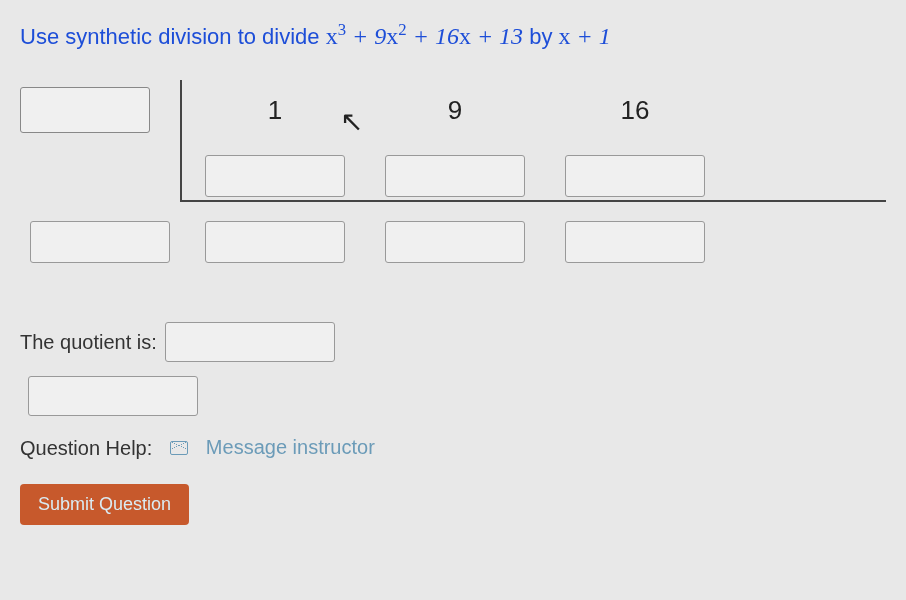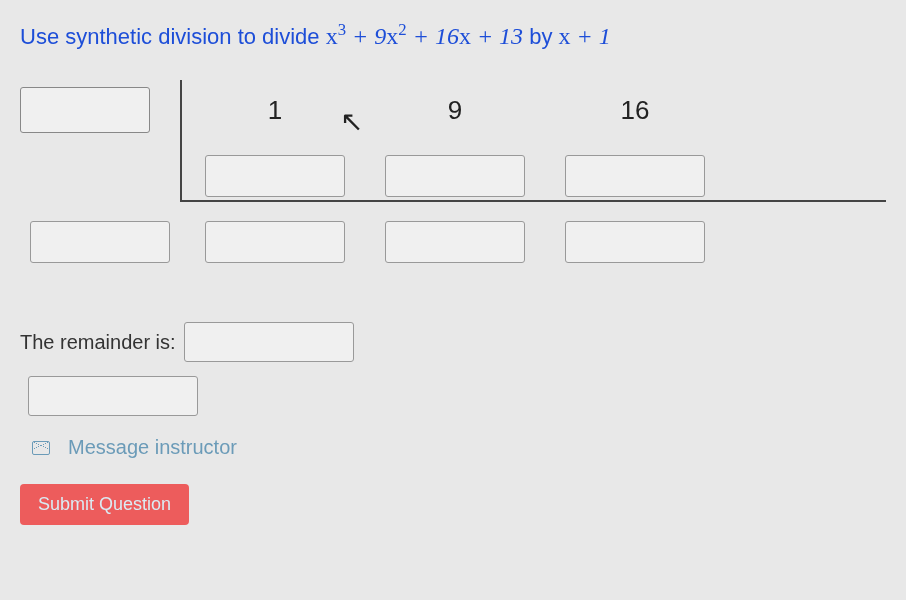--- a/index.html
+++ b/index.html
@@ -117,21 +117,21 @@
       content: "";
       position: absolute;
       left: 0; right: 0; top: 0;
       height: 7px;
       background: linear-gradient(to bottom right, transparent 48%, #6b9bb8 48%, #6b9bb8 52%, transparent 52%),
                   linear-gradient(to bottom left, transparent 48%, #6b9bb8 48%, #6b9bb8 52%, transparent 52%);
     }
     .submit-btn {
       margin-top: 24px;
       display: inline-block;
-      background: #ef4444;
+      background: #c2410c;
       color: #d8ecf5;
       padding: 10px 18px;
       border-radius: 4px;
       font-size: 18px;
       border: none;
       opacity: 0.85;
     }
   </style>
 </head>
 <body>
@@ -162,29 +162,30 @@
   <div class="input-box"></div>
 
   <div></div>
   <div class="input-box"></div>
   <div class="input-box"></div>
   <div class="input-box"></div>
   <div class="input-box"></div>
 </div>
 
 <div class="answer-row">
-  <span>The remainder is:</span>
+  <span>The quotient is:</span>
   <div class="answer-input"></div>
 </div>
 
 <div class="answer-row">
   <div class="answer-input"></div>
 </div>
 
 <div class="help-row">
+  <span>Question Help:</span>
   <span class="help-link">
     <span class="mail-icon"></span>
     <span>Message instructor</span>
   </span>
 </div>
 
 <button class="submit-btn">Submit Question</button>
 
 
 

